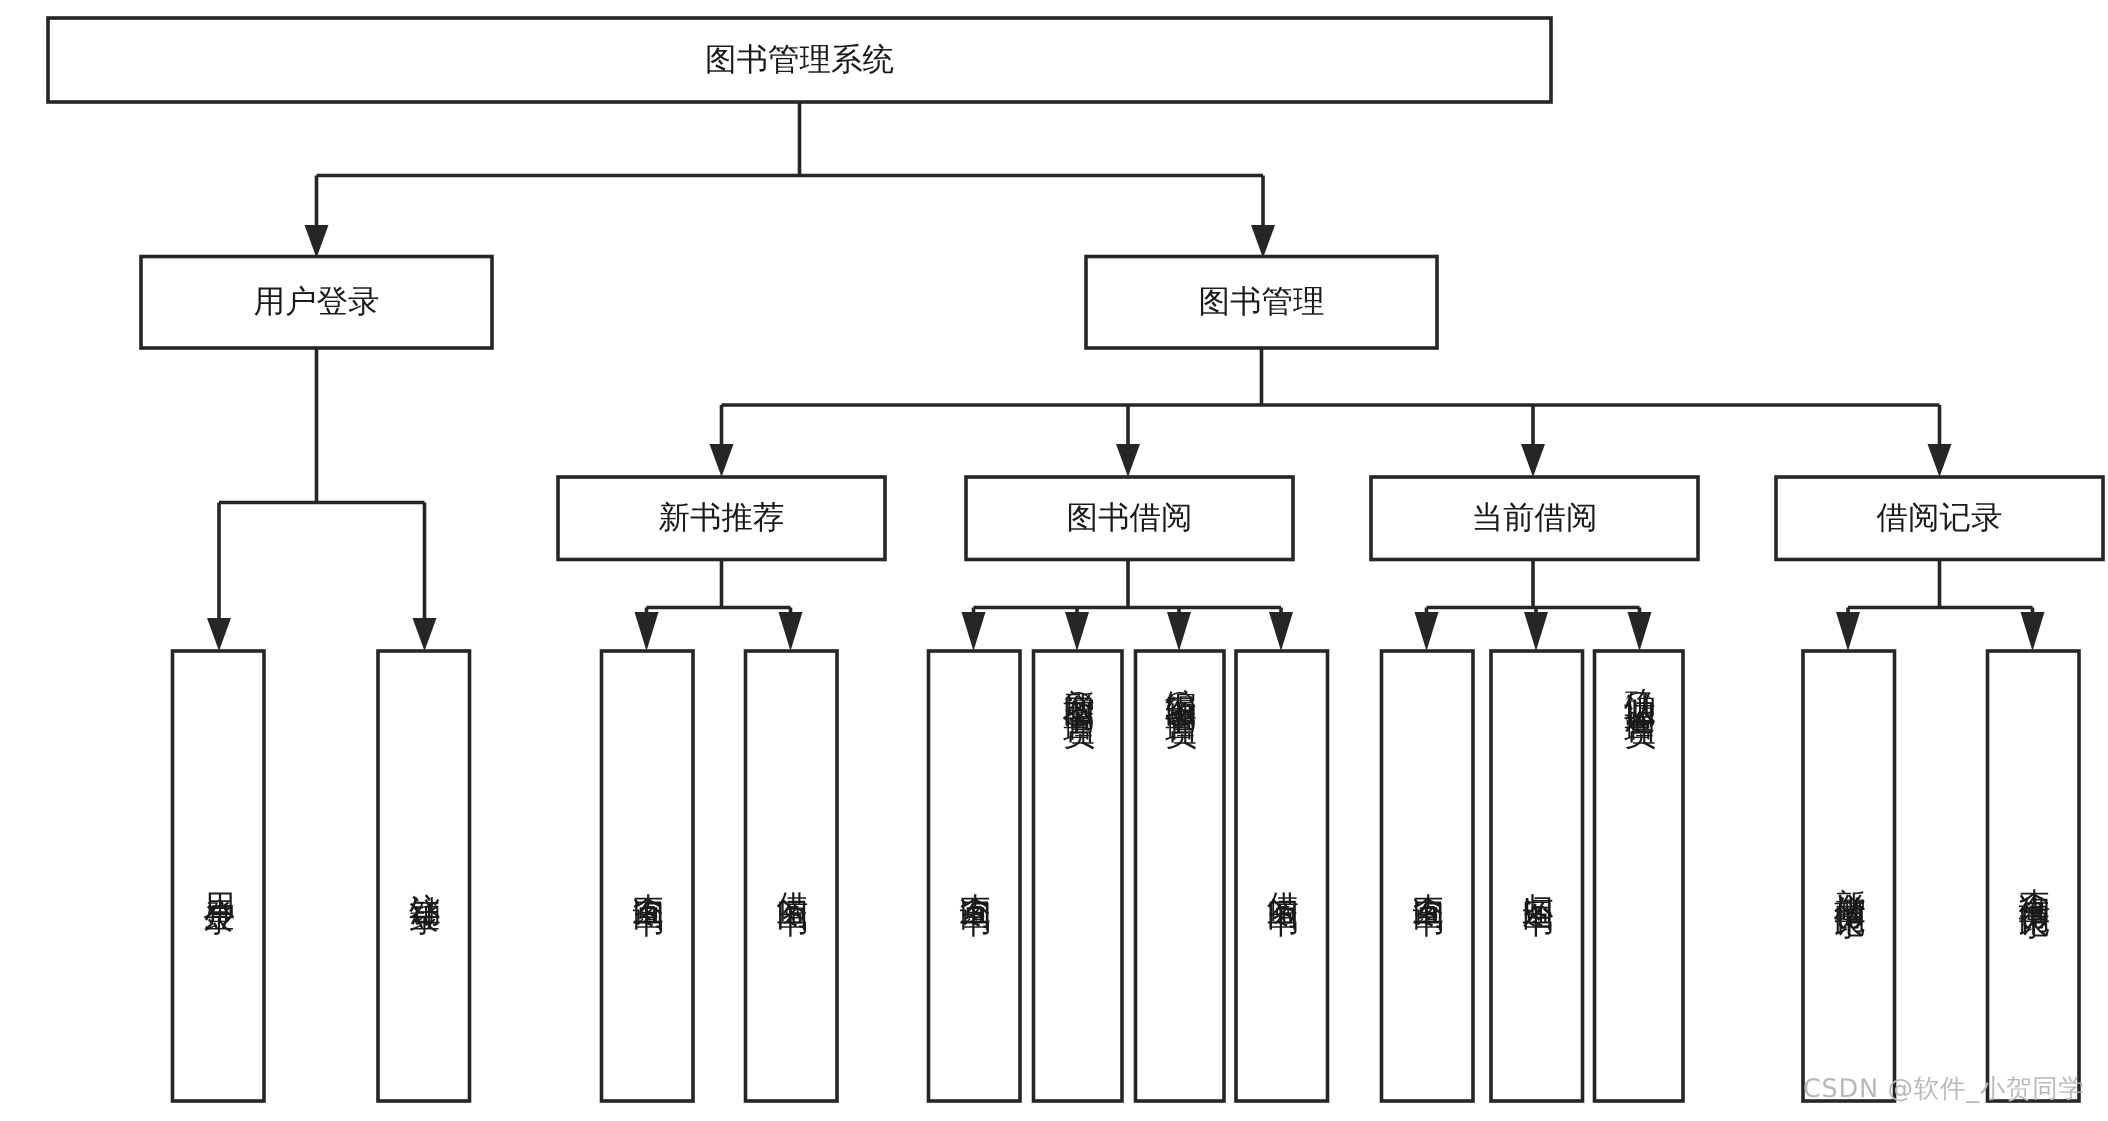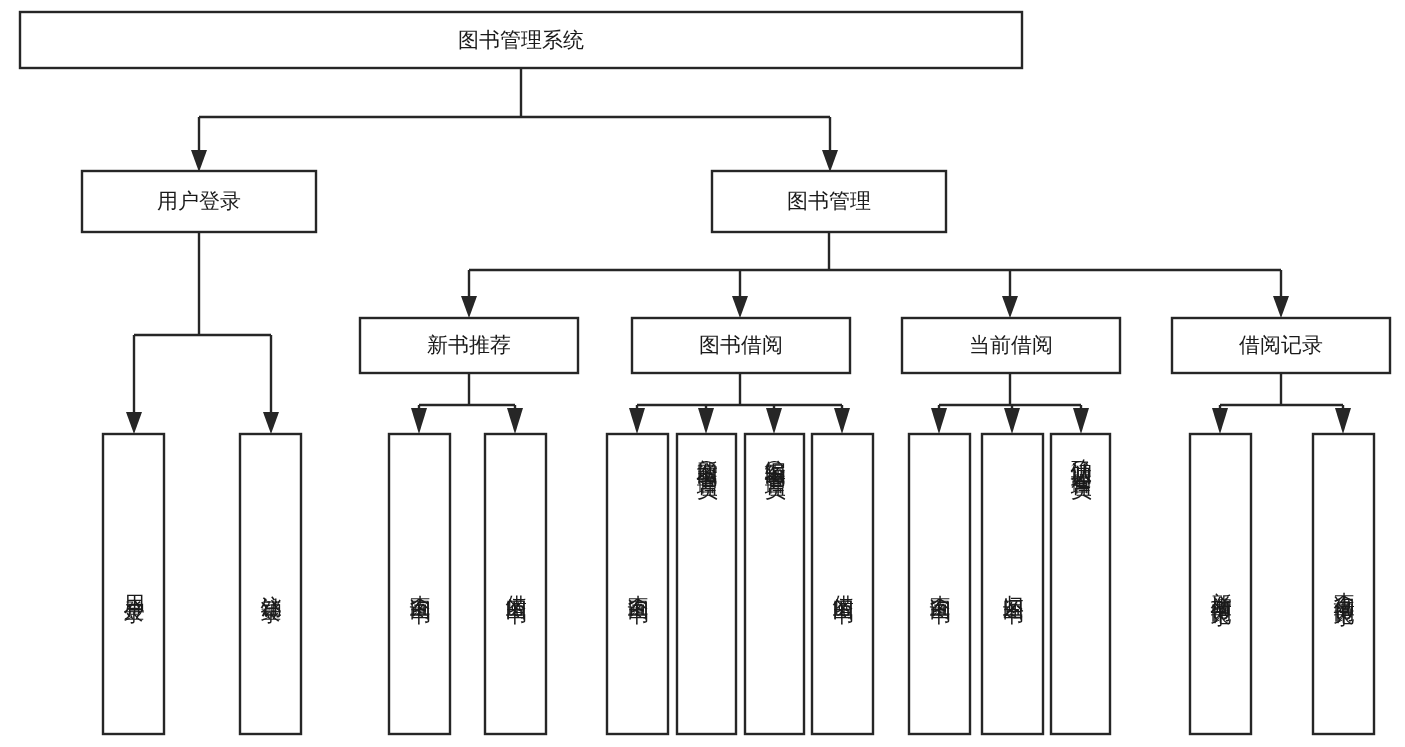--- a/index.html
+++ b/index.html
@@ -9,21 +9,21 @@
   }
   body {
     width: 1405px;
     height: 747px;
     font-family: "DejaVu Sans", "Liberation Sans", sans-serif;
     overflow: hidden;
     position: relative;
   }
   #diagram-root {
     position: absolute;
-    left: 0;
+    left: 12px;
     top: 0;
     width: 1302px;
     height: 747px;
   }
   svg.diagram {
     display: block;
     width: 1405px;
     height: 747px;
   }
   .node-box {
@@ -246,14 +246,15 @@
   <div class="vlabel-wrap" style="left:1051px; top:434px; width:59px; height:300px; align-items:flex-start; padding-top:8px; box-sizing:border-box;">
     <span class="vlabel-text">确认归还（管理员）</span>
   </div>
   <div class="vlabel-wrap" style="left:1190px; top:434px; width:61px; height:300px;">
     <span class="vlabel-text">新增借阅记录</span>
   </div>
   <div class="vlabel-wrap" style="left:1313px; top:434px; width:61px; height:300px;">
     <span class="vlabel-text">查询借阅记录</span>
   </div>
 
+  <div class="watermark">CSDN @软件_小贺同学</div>
 
 </div>
 
 </body></html>

